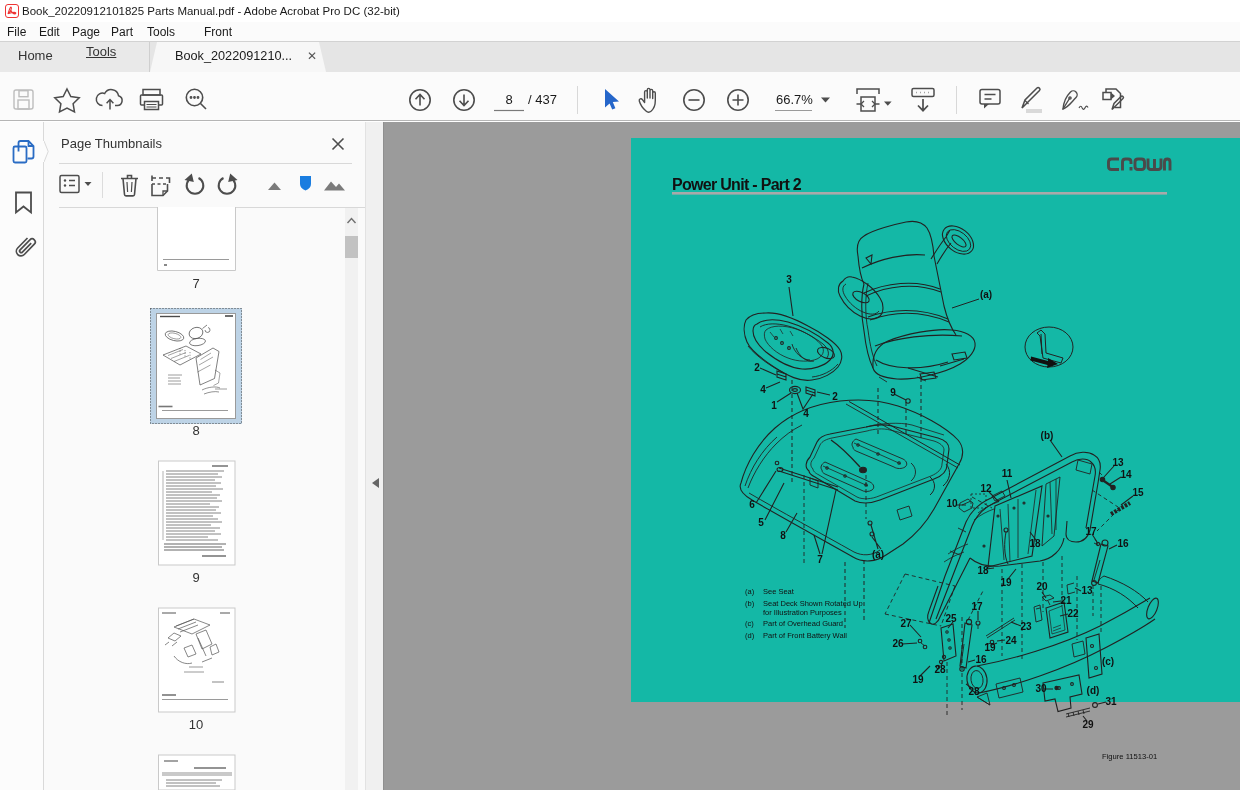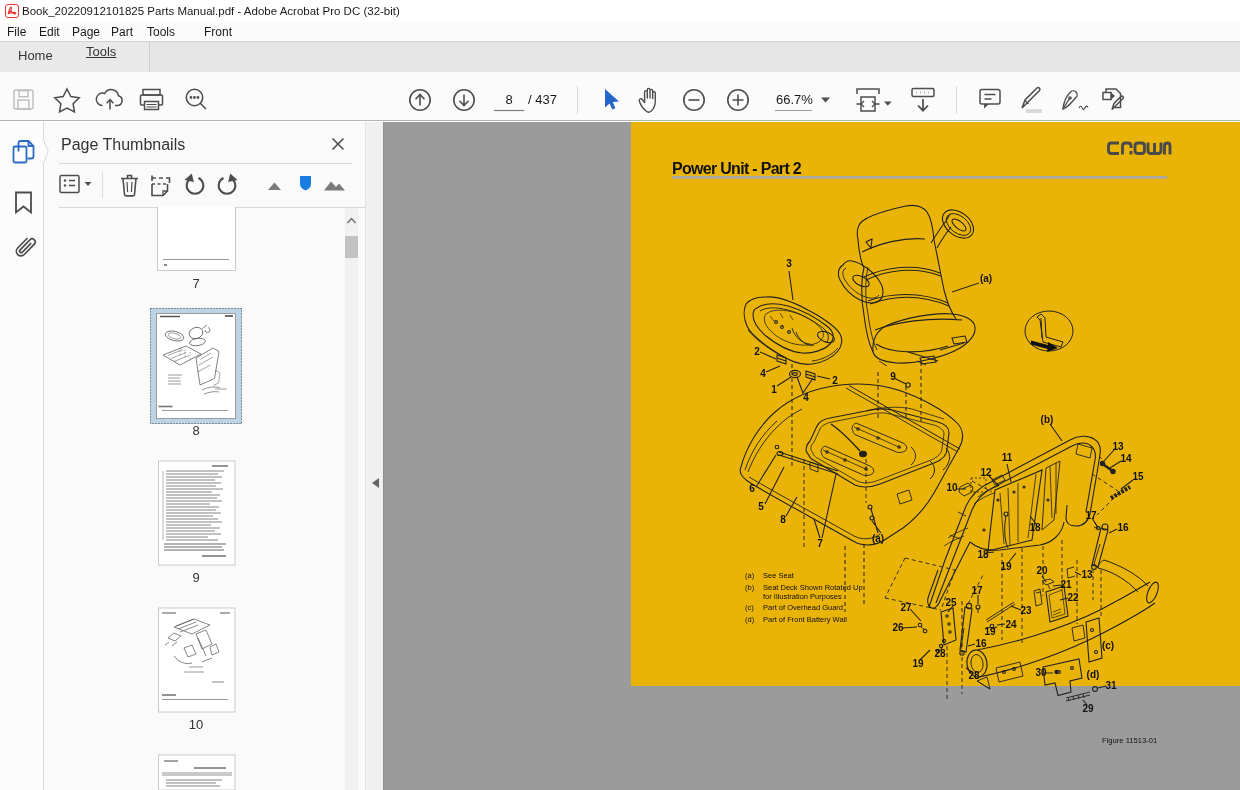--- a/index.html
+++ b/index.html
@@ -19,22 +19,22 @@
     clip-path:polygon(7px 0, 169px 0, 176px 30px, 0 30px); }
   #doctab .txt { position:absolute; left:25px; top:7px; font-size:12.7px; color:#1a1a1a; }
   #doctab .x { position:absolute; left:157px; top:7px; font-size:12px; color:#555; }
   #toolbar { position:absolute; left:0; top:72px; width:1240px; height:49px; background:#fbfbfb;
     border-bottom:1px solid #b5b5b5; }
   #content { position:absolute; left:0; top:122px; width:1240px; height:668px; background:#9b9b9b; }
   #iconstrip { position:absolute; left:0; top:0; width:44px; height:668px; background:#fcfcfc; }
   #panel { position:absolute; left:44px; top:0; width:321px; height:668px; background:#fafafa; }
   #collapsestrip { position:absolute; left:365px; top:0; width:19px; height:668px; background:#f0f0f0;
     border-left:1px solid #e2e2e2; border-right:1px solid #8f8f8f; }
-  #page { position:absolute; left:631px; top:0; width:609px; height:564px; background:#eab308; }
-  .ph { position:absolute; font-size:16px; color:#333; }
+  #page { position:absolute; left:631px; top:16px; width:609px; height:564px; background:#14b8a6; }
+  .ph { position:absolute; font-size:13px; color:#333; }
   .thumblabel { position:absolute; width:40px; text-align:center; font-size:13px; color:#333; }
 </style>
 </head>
 <body>
 <div id="titlebar">
   <svg style="position:absolute;left:5px;top:4px" width="14" height="14" viewBox="0 0 14 14">
     <rect x="0.5" y="0.5" width="13" height="13" rx="2.5" fill="#fff" stroke="#e33"></rect>
     <path d="M3 10 C4 6.5 5 3.5 5.6 3.2 C6.3 3 6.6 3.8 6.2 5.2 C5.8 6.8 4.8 8.6 3.6 9.6 C5.2 9 7.6 8.4 9.2 8.4 C10.8 8.5 11.2 9.3 10.4 9.7 C9.5 10.1 7.6 9.3 6.2 7.4 C5.4 6.3 5.9 5.9 6.5 6.6" fill="none" stroke="#e33" stroke-width="1.1"></path>
   </svg>
   <span class="t">Book_20220912101825 Parts Manual.pdf - Adobe Acrobat Pro DC (32-bit)</span>
@@ -44,20 +44,24 @@
   <span style="left:39px">Edit</span>
   <span style="left:72px">Page</span>
   <span style="left:111px">Part</span>
   <span style="left:147px">Tools</span>
   <span style="left:204px">Front</span>
 </div>
 <div id="tabbar">
   <div class="lsec"></div>
   <span class="home">Home</span>
   <span class="tools">Tools</span>
+  <div id="doctab">
+      <span class="txt">Book_2022091210...</span>
+      <span class="x">✕</span>
+    </div>
 </div>
 <div id="toolbar">
 <svg width="1240" height="48" viewBox="0 0 1240 48" style="position:absolute;left:0;top:0">
   <g fill="none" stroke="#bdbdbd" stroke-width="1.4">
     <rect x="14" y="18" width="19" height="19" rx="2"></rect>
     <rect x="19" y="18.7" width="9" height="6"></rect>
     <rect x="18" y="28" width="11" height="9"></rect>
   </g>
   <path d="M67 17 L70.8 24.6 L79.2 25.8 L73.1 31.7 L74.5 40 L67 36.1 L59.5 40 L60.9 31.7 L54.8 25.8 L63.2 24.6 Z" fill="none" stroke="#4d4d4d" stroke-width="1.5"></path>
   <g fill="none" stroke="#4d4d4d" stroke-width="1.5">

